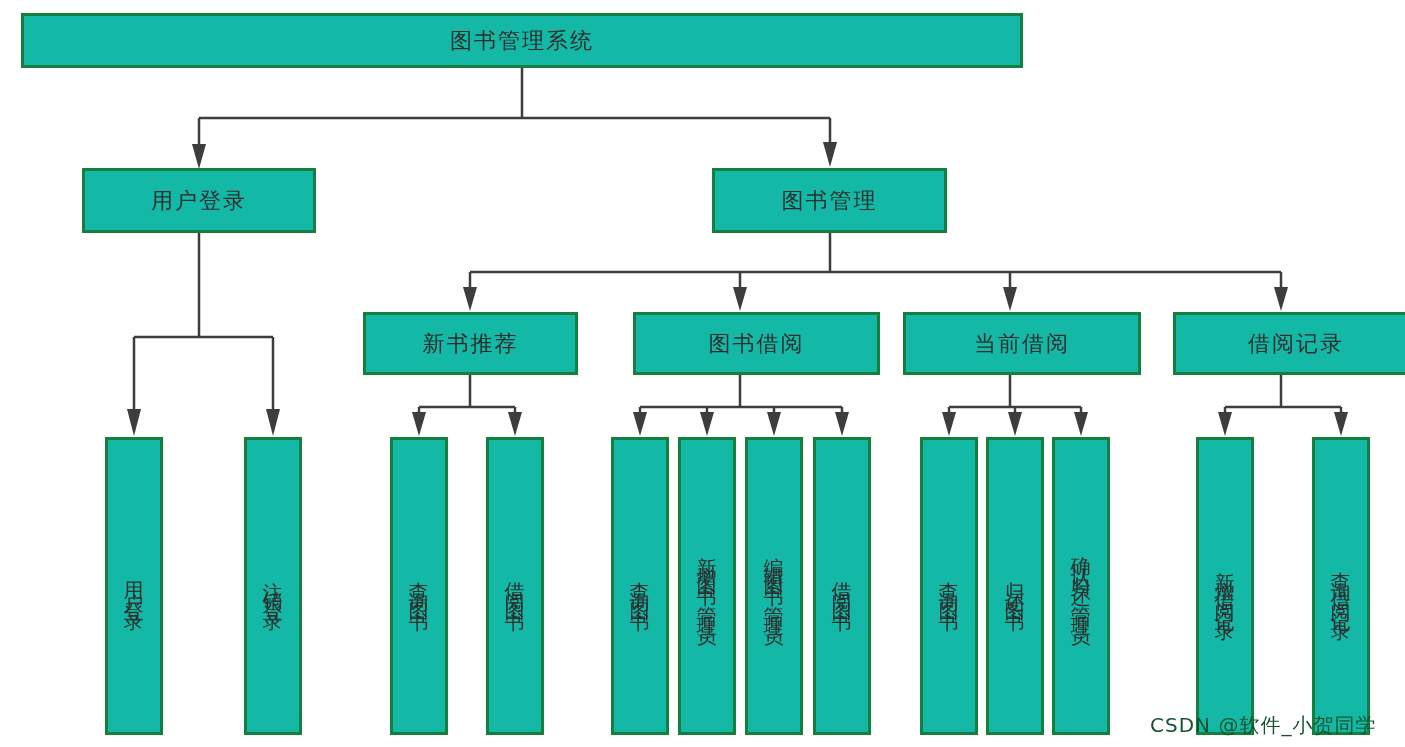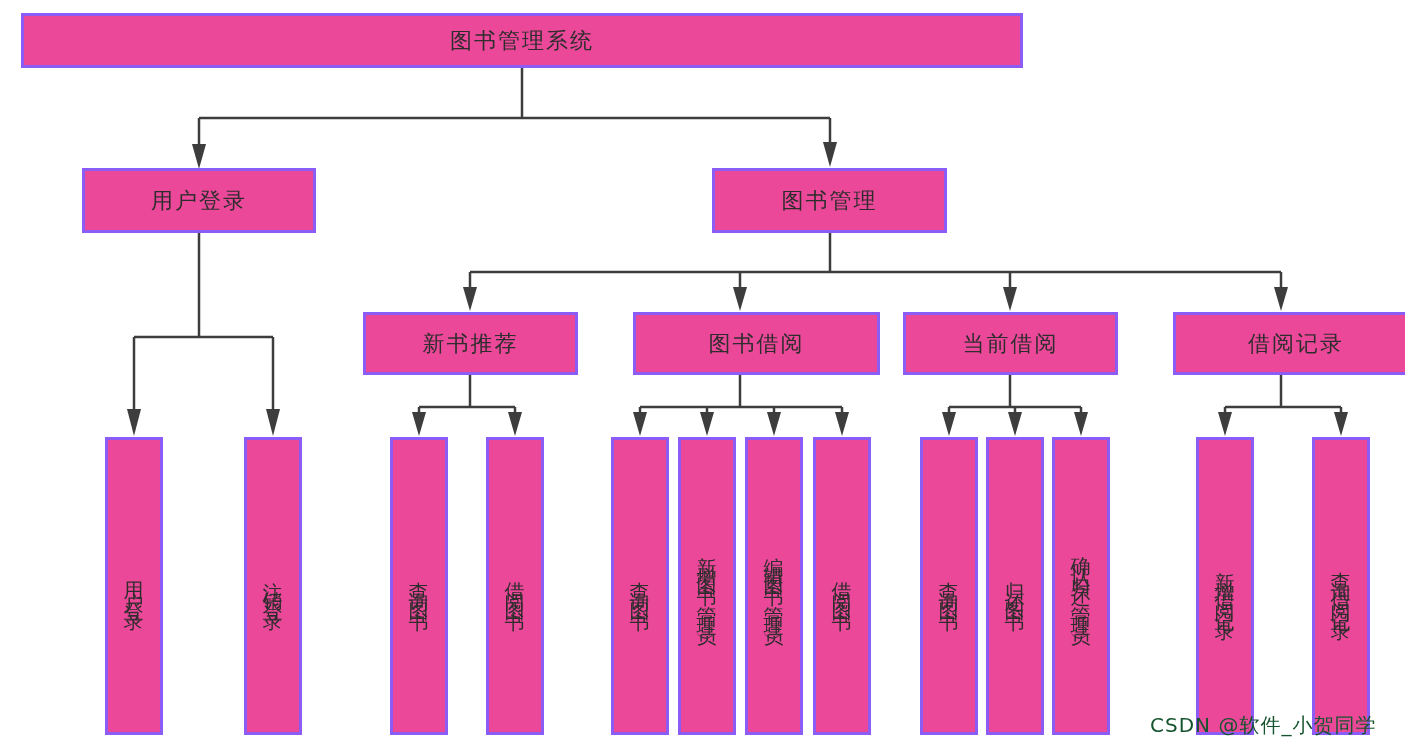--- a/index.html
+++ b/index.html
@@ -8,22 +8,22 @@
     width:1405px;height:747px;
     background:#ffffff;
     font-family:"DejaVu Sans",sans-serif;
     color:#2d2d2d;
     overflow:hidden;
   }
   #connectors{position:absolute;left:0;top:0;z-index:1;}
   .node{
     position:absolute;
     box-sizing:border-box;
-    border:3px solid #8b5cf6;
-    background:#ec4899;
+    border:3px solid #15803d;
+    background:#14b8a6;
     display:flex;align-items:center;justify-content:center;
     z-index:2;
   }
   .node .lbl{
     white-space:nowrap;
     color:#2d2d2d;
   }
   .h-node .lbl{
     font-size:22px;
     letter-spacing:2px;
@@ -33,21 +33,21 @@
     text-orientation:mixed;
     font-size:20px;
     letter-spacing:10px;
     line-height:1;
   }
   .root{left:21px;top:13px;width:1002px;height:55px;}
   .n-user-login{left:82px;top:168px;width:234px;height:65px;}
   .n-book-mgmt{left:712px;top:168px;width:235px;height:65px;}
   .n-l3-0{left:363px;top:312px;width:215px;height:63px;}
   .n-l3-1{left:633px;top:312px;width:247px;height:63px;}
-  .n-l3-2{left:903px;top:312px;width:215px;height:63px;}
+  .n-l3-2{left:903px;top:312px;width:238px;height:63px;}
   .n-l3-3{left:1173px;top:312px;width:246px;height:63px;}
   .leaf{top:437px;height:298px;width:58px;}
   .lf-0{left:105px;}
   .lf-1{left:244px;}
   .lf-2{left:390px;}
   .lf-3{left:486px;}
   .lf-4{left:611px;}
   .lf-5{left:678px;}
   .lf-6{left:745px;}
   .lf-7{left:813px;}

